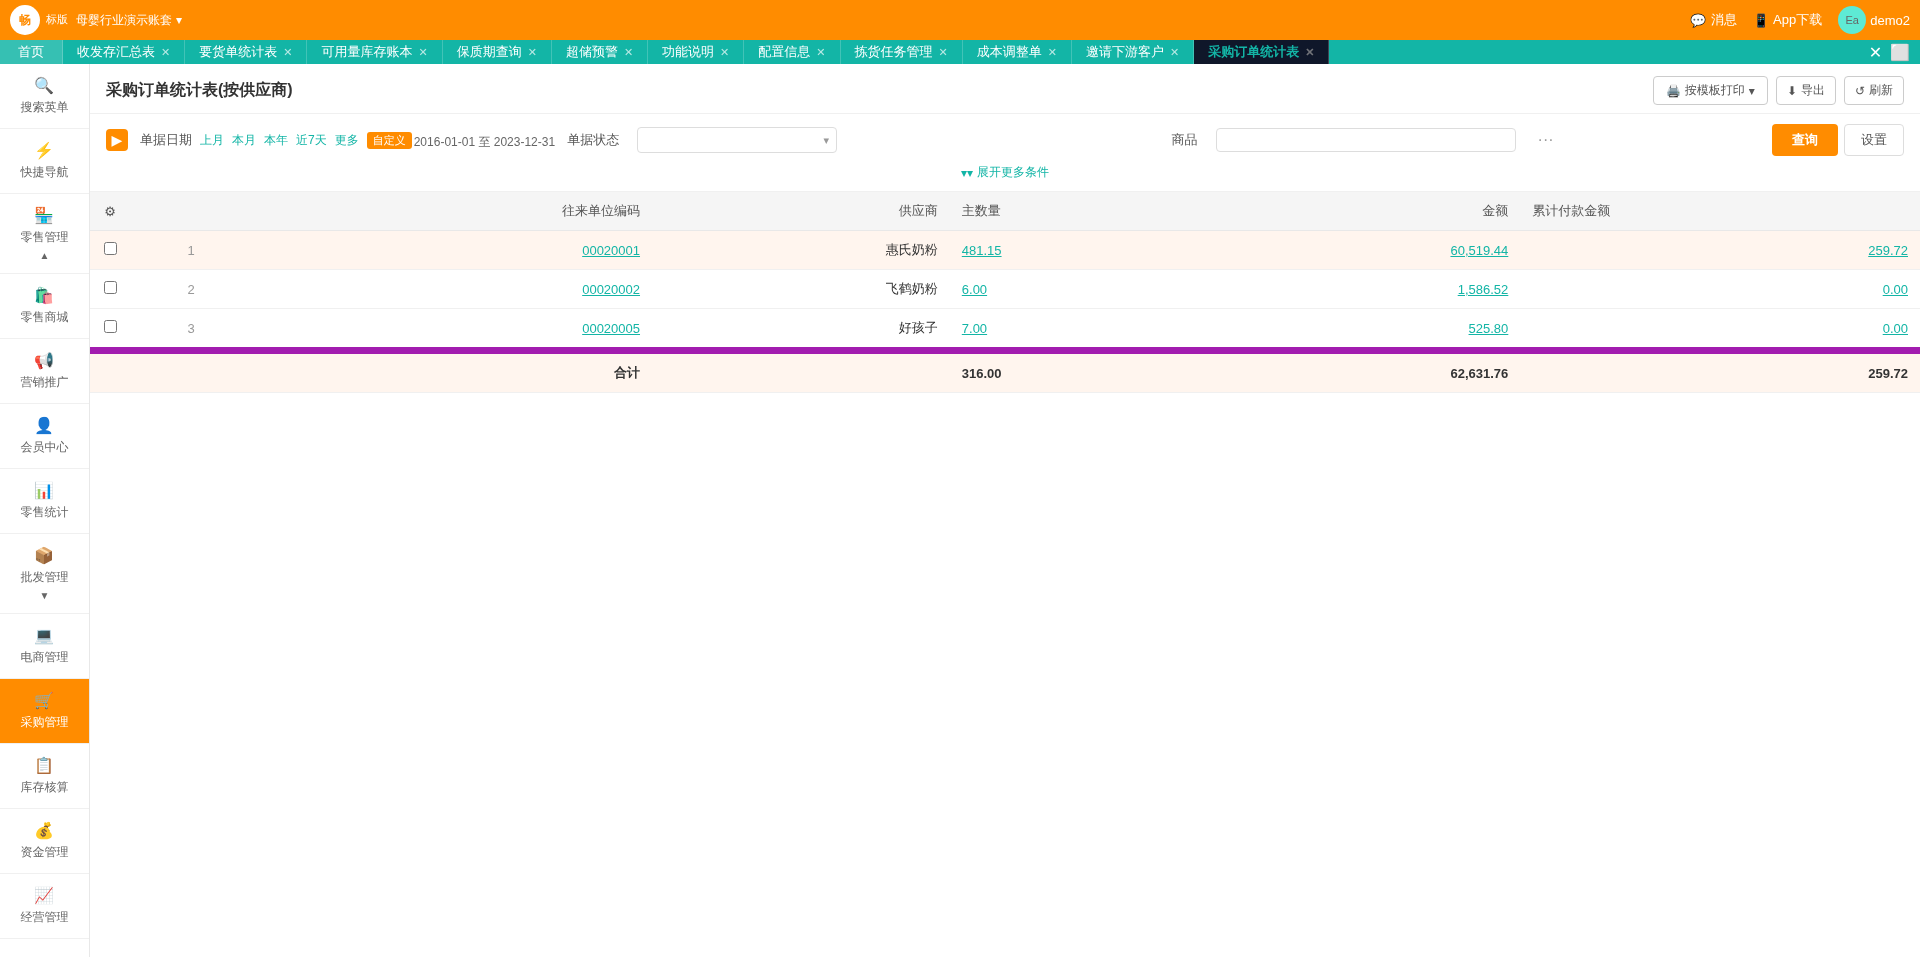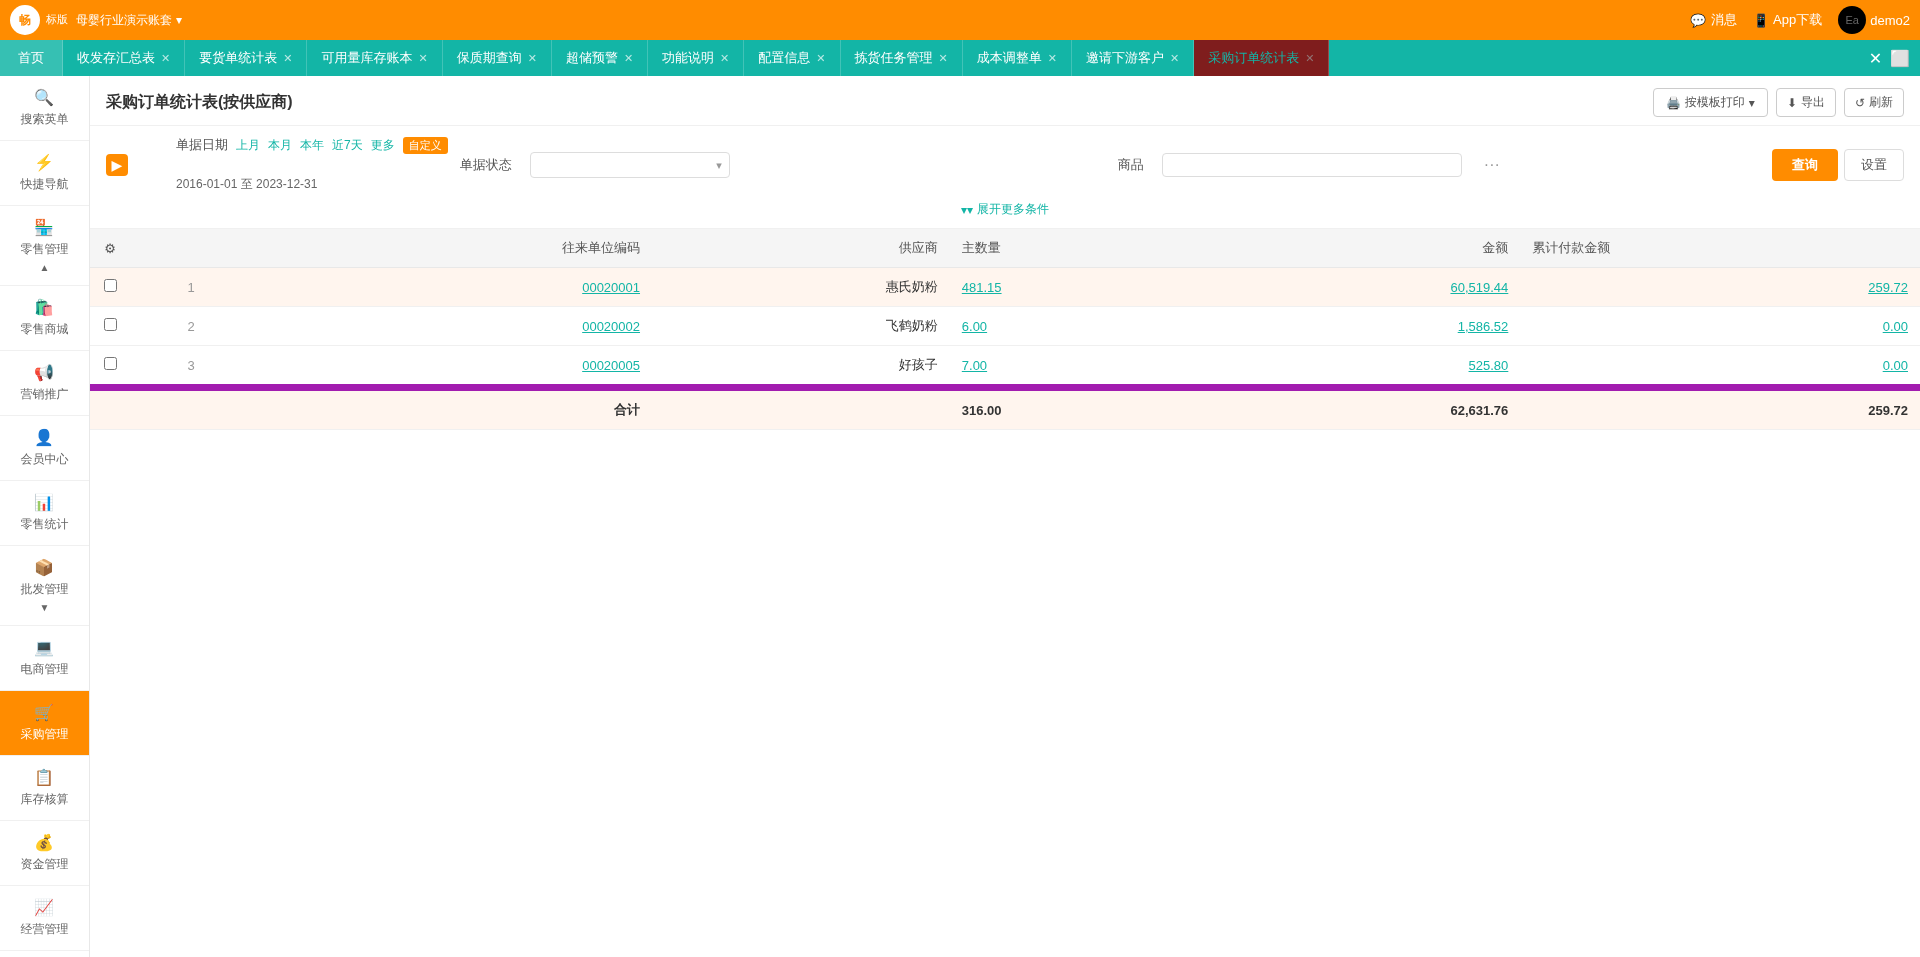--- a/index.html
+++ b/index.html
@@ -7,28 +7,28 @@
 
     
     .top-bar { height: 40px; background: #ff8c00; display: flex; align-items: center; padding: 0 10px; justify-content: space-between; flex-shrink: 0; }
     .top-bar-left { display: flex; align-items: center; gap: 8px; }
     .logo-area { display: flex; align-items: center; gap: 6px; }
     .logo-icon { width: 30px; height: 30px; background: #fff; border-radius: 50%; display: flex; align-items: center; justify-content: center; color: #ff8c00; font-weight: bold; font-size: 12px; }
     .logo-text { color: #fff; font-size: 11px; line-height: 1.2; }
     .workspace-selector { display: flex; align-items: center; gap: 4px; color: #fff; font-size: 12px; cursor: pointer; }
     .top-bar-right { display: flex; align-items: center; gap: 16px; color: #fff; font-size: 13px; }
     .top-bar-right .icon-item { display: flex; align-items: center; gap: 4px; cursor: pointer; }
-    .avatar { width: 28px; height: 28px; border-radius: 50%; background: #000000; display: flex; align-items: center; justify-content: center; font-size: 11px; color: #666; }
-
-    
-    .nav-tabs { height: 36px; background: #13b5a6; display: flex; align-items: center; padding: 0 0 0 0; flex-shrink: 0; overflow: hidden; text-align: right; }
+    .avatar { width: 28px; height: 28px; border-radius: 50%; background: #5eead4; display: flex; align-items: center; justify-content: center; font-size: 11px; color: #666; }
+
+    
+    .nav-tabs { height: 24px; background: #13b5a6; display: flex; align-items: center; padding: 0 0 0 0; flex-shrink: 0; overflow: hidden; text-align: right; }
     .nav-tab { height: 36px; display: flex; align-items: center; padding: 0 14px; color: #fff; font-size: 13px; cursor: pointer; white-space: nowrap; border-right: 1px solid rgba(255,255,255,0.2); position: relative; }
     .nav-tab.home { background: rgba(255,255,255,0.15); padding: 0 18px; }
     .nav-tab .close-btn { margin-left: 6px; font-size: 11px; opacity: 0.7; }
-    .nav-tab.active { background: #7f1d1d; color: #13b5a6; font-weight: normal; }
+    .nav-tab.active { background: #0f172a; color: #13b5a6; font-weight: bold; }
     .nav-tab.active .close-btn { color: #999; }
     .nav-tabs-end { margin-left: auto; display: flex; align-items: center; gap: 8px; padding: 0 10px; }
     .nav-tabs-end span { color: #fff; cursor: pointer; font-size: 16px; }
 
     
     .main-layout { display: flex; flex: 1; overflow: hidden; }
 
     
     .sidebar { width: 90px; background: #fff; border-right: 1px solid #e8e8e8; display: flex; flex-direction: column; overflow-y: auto; flex-shrink: 0; }
     .sidebar-item { padding: 12px 5px; text-align: center; cursor: pointer; font-size: 12px; color: #666; border-bottom: 1px solid #f0f0f0; display: flex; flex-direction: column; align-items: center; gap: 4px; }
@@ -73,21 +73,21 @@
     .row-num { color: #999; text-align: center; }
     .col-right { text-align: right; }
     .tfoot-row { background: #fff5ee; font-weight: bold; }
     .tfoot-row td { border-top: 7px solid #a21caf; margin-top: 24px; }
     th:nth-child(3), td:nth-child(3) { text-align: right; }
     th:nth-child(4), td:nth-child(4) { text-align: right; }
     th:nth-child(5), td:nth-child(5) { text-align: left; }
     th:nth-child(6), td:nth-child(6) { text-align: right; }
 
     
-    .filter-date-group { display: flex; flex-direction: column; gap: 18px; margin-left: 36px; }
+    .filter-date-group { display: flex; flex-direction: row; gap: 2px; }
     .filter-shortcuts-row { display: flex; gap: 8px; align-items: center; }
     .filter-fields-row { display: flex; align-items: center; gap: 16px; flex: 1; }
     .filter-actions { display: flex; gap: 6px; }
     .dots-btn { background: none; border: none; cursor: pointer; font-size: 16px; color: #999; padding: 4px; }
     .select-wrapper { position: relative; display: inline-block; min-width: 200px; }
     .select-wrapper select { width: 100%; border: 1px solid #ddd; border-radius: 4px; padding: 5px 28px 5px 8px; font-size: 12px; background: #fff; appearance: none; -webkit-appearance: none; cursor: pointer; color: #555; }
     .select-wrapper::after { content: "▾"; position: absolute; right: 8px; top: 50%; transform: translateY(-50%); color: #999; pointer-events: none; font-size: 11px; }
   </style>
 </head>
 <body>

